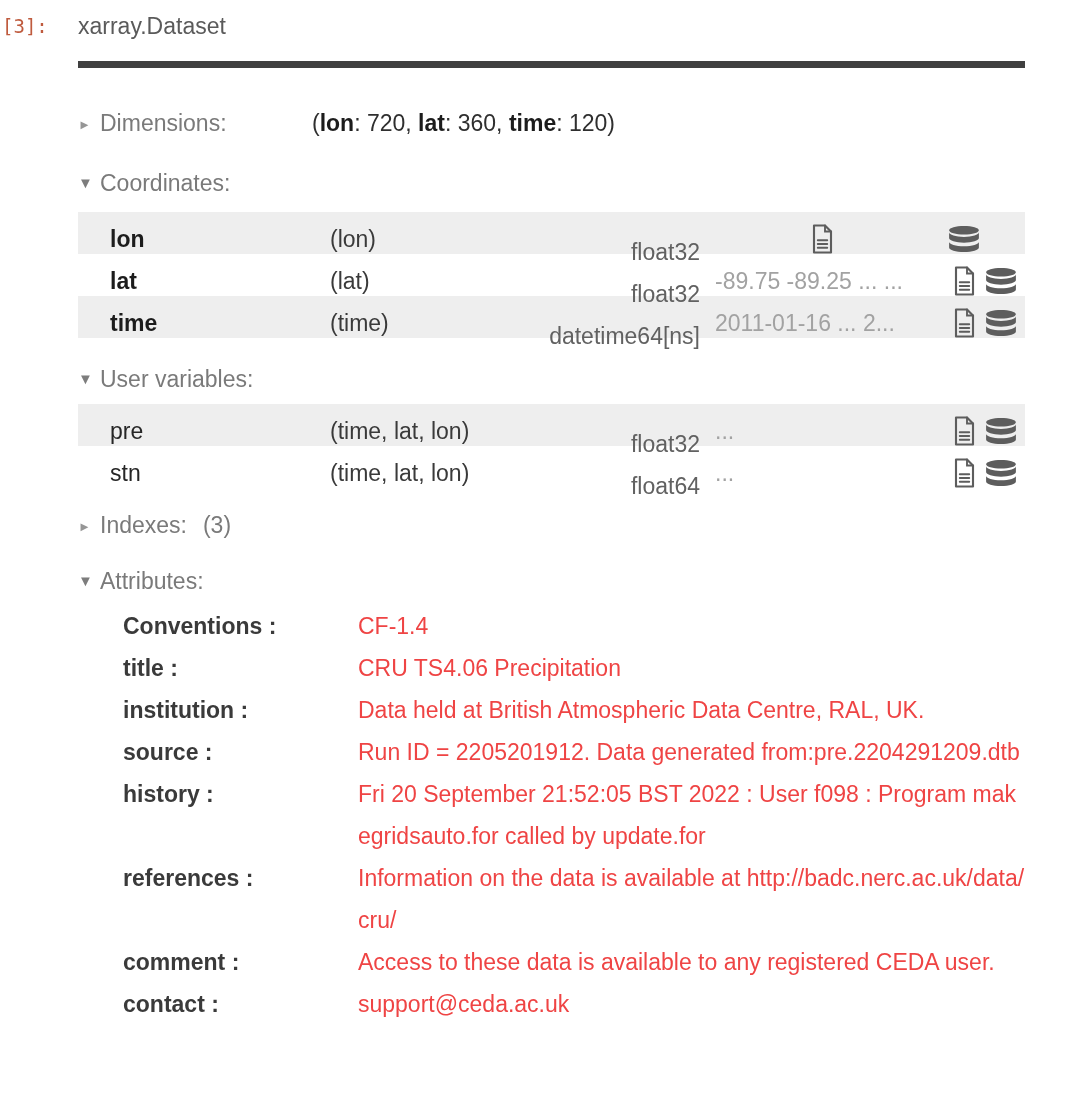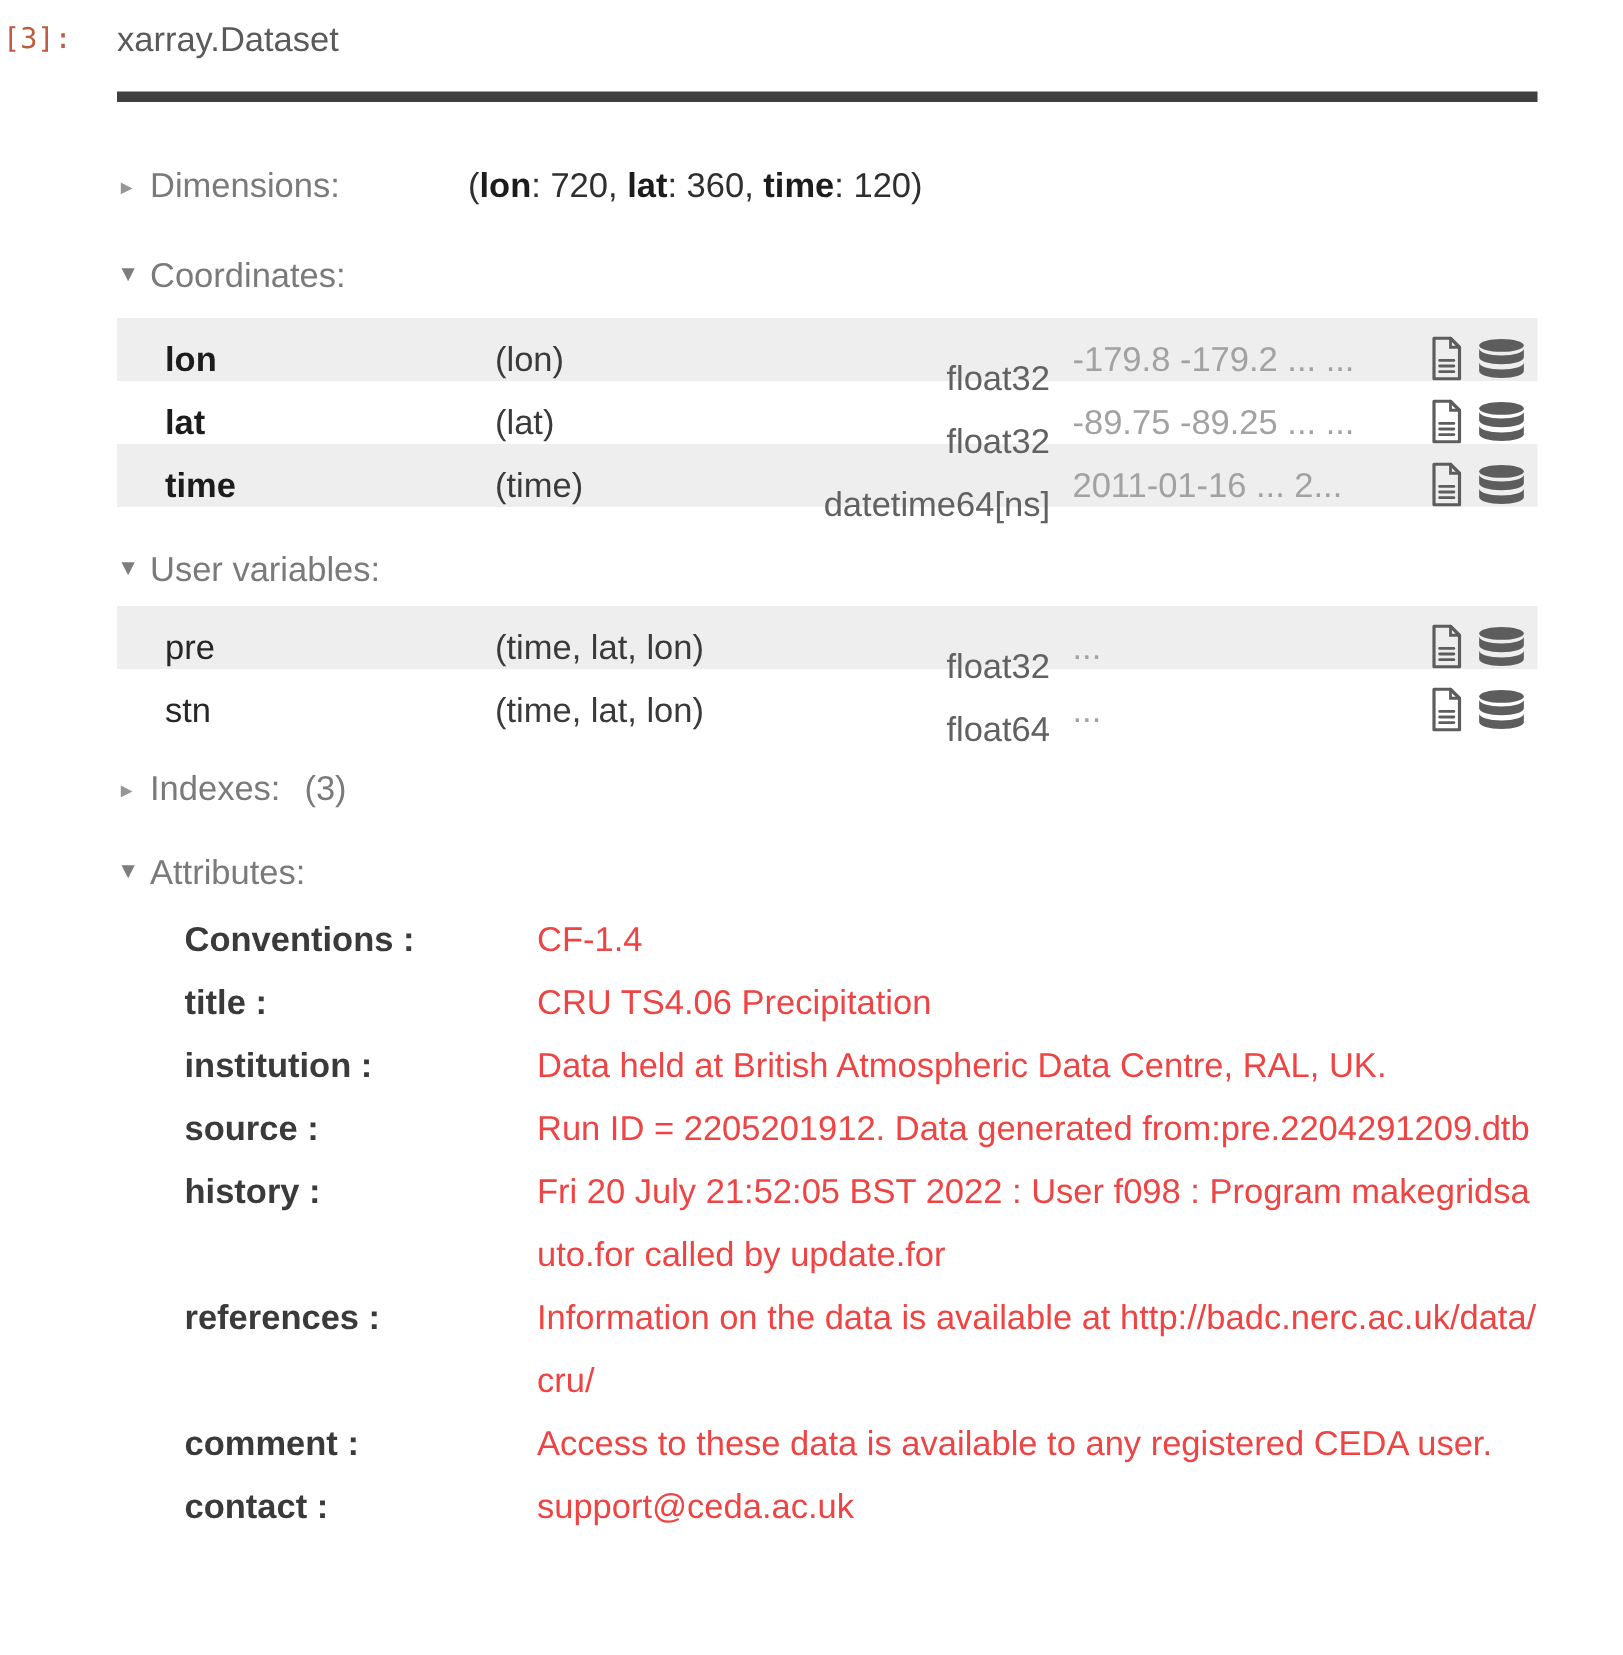--- a/index.html
+++ b/index.html
@@ -98,21 +98,20 @@
       <div class="sec sec-coords">
         <div class="sec-head">
           <span class="tri expanded">▼</span>
           <span class="sec-label">Coordinates:</span>
         </div>
         <ul class="var-rows">
           <li class="var-row odd indexed">
             <span class="var-name">lon</span>
             <span class="var-dims">(lon)</span>
             <span class="var-dtype">float32</span>
-            <span class="var-preview">-179.8 -179.2 ... ...</span>
             <button class="icon-btn">
                 <span>
                   <svg width="25" height="30" viewBox="0 0 20 24">
                     <path class="ic-stroke" d="M3.2 1.2 H12 L16.8 6 V22.8 H3.2 Z"></path>
                     <path class="ic-thin" d="M12 1.2 V6 H16.8"></path>
                     <path class="ic-thin" d="M6.2 13 H13.8 M6.2 16 H13.8 M6.2 19 H13.8"></path>
                   </svg>
                 </span>
               </button>
             <button class="icon-btn">
@@ -249,21 +248,21 @@
         <div class="attrs-grid">
           <div class="attr-key">Conventions :</div>
           <div class="attr-val">CF-1.4</div>
           <div class="attr-key">title :</div>
           <div class="attr-val">CRU TS4.06 Precipitation</div>
           <div class="attr-key">institution :</div>
           <div class="attr-val">Data held at British Atmospheric Data Centre, RAL, UK.</div>
           <div class="attr-key">source :</div>
           <div class="attr-val">Run ID = 2205201912. Data generated from:pre.2204291209.dtb</div>
           <div class="attr-key">history :</div>
-          <div class="attr-val">Fri 20 July 21:52:05 BST 2022 : User f098 : Program makegridsauto.for called by update.for</div>
+          <div class="attr-val">Fri 20 September 21:52:05 BST 2022 : User f098 : Program makegridsauto.for called by update.for</div>
           <div class="attr-key">references :</div>
           <div class="attr-val">Information on the data is available at http://badc.nerc.ac.uk/data/cru/</div>
           <div class="attr-key">comment :</div>
           <div class="attr-val">Access to these data is available to any registered CEDA user.</div>
           <div class="attr-key">contact :</div>
           <div class="attr-val">support@ceda.ac.uk</div>
         </div>
       </div>
 
     </div>

